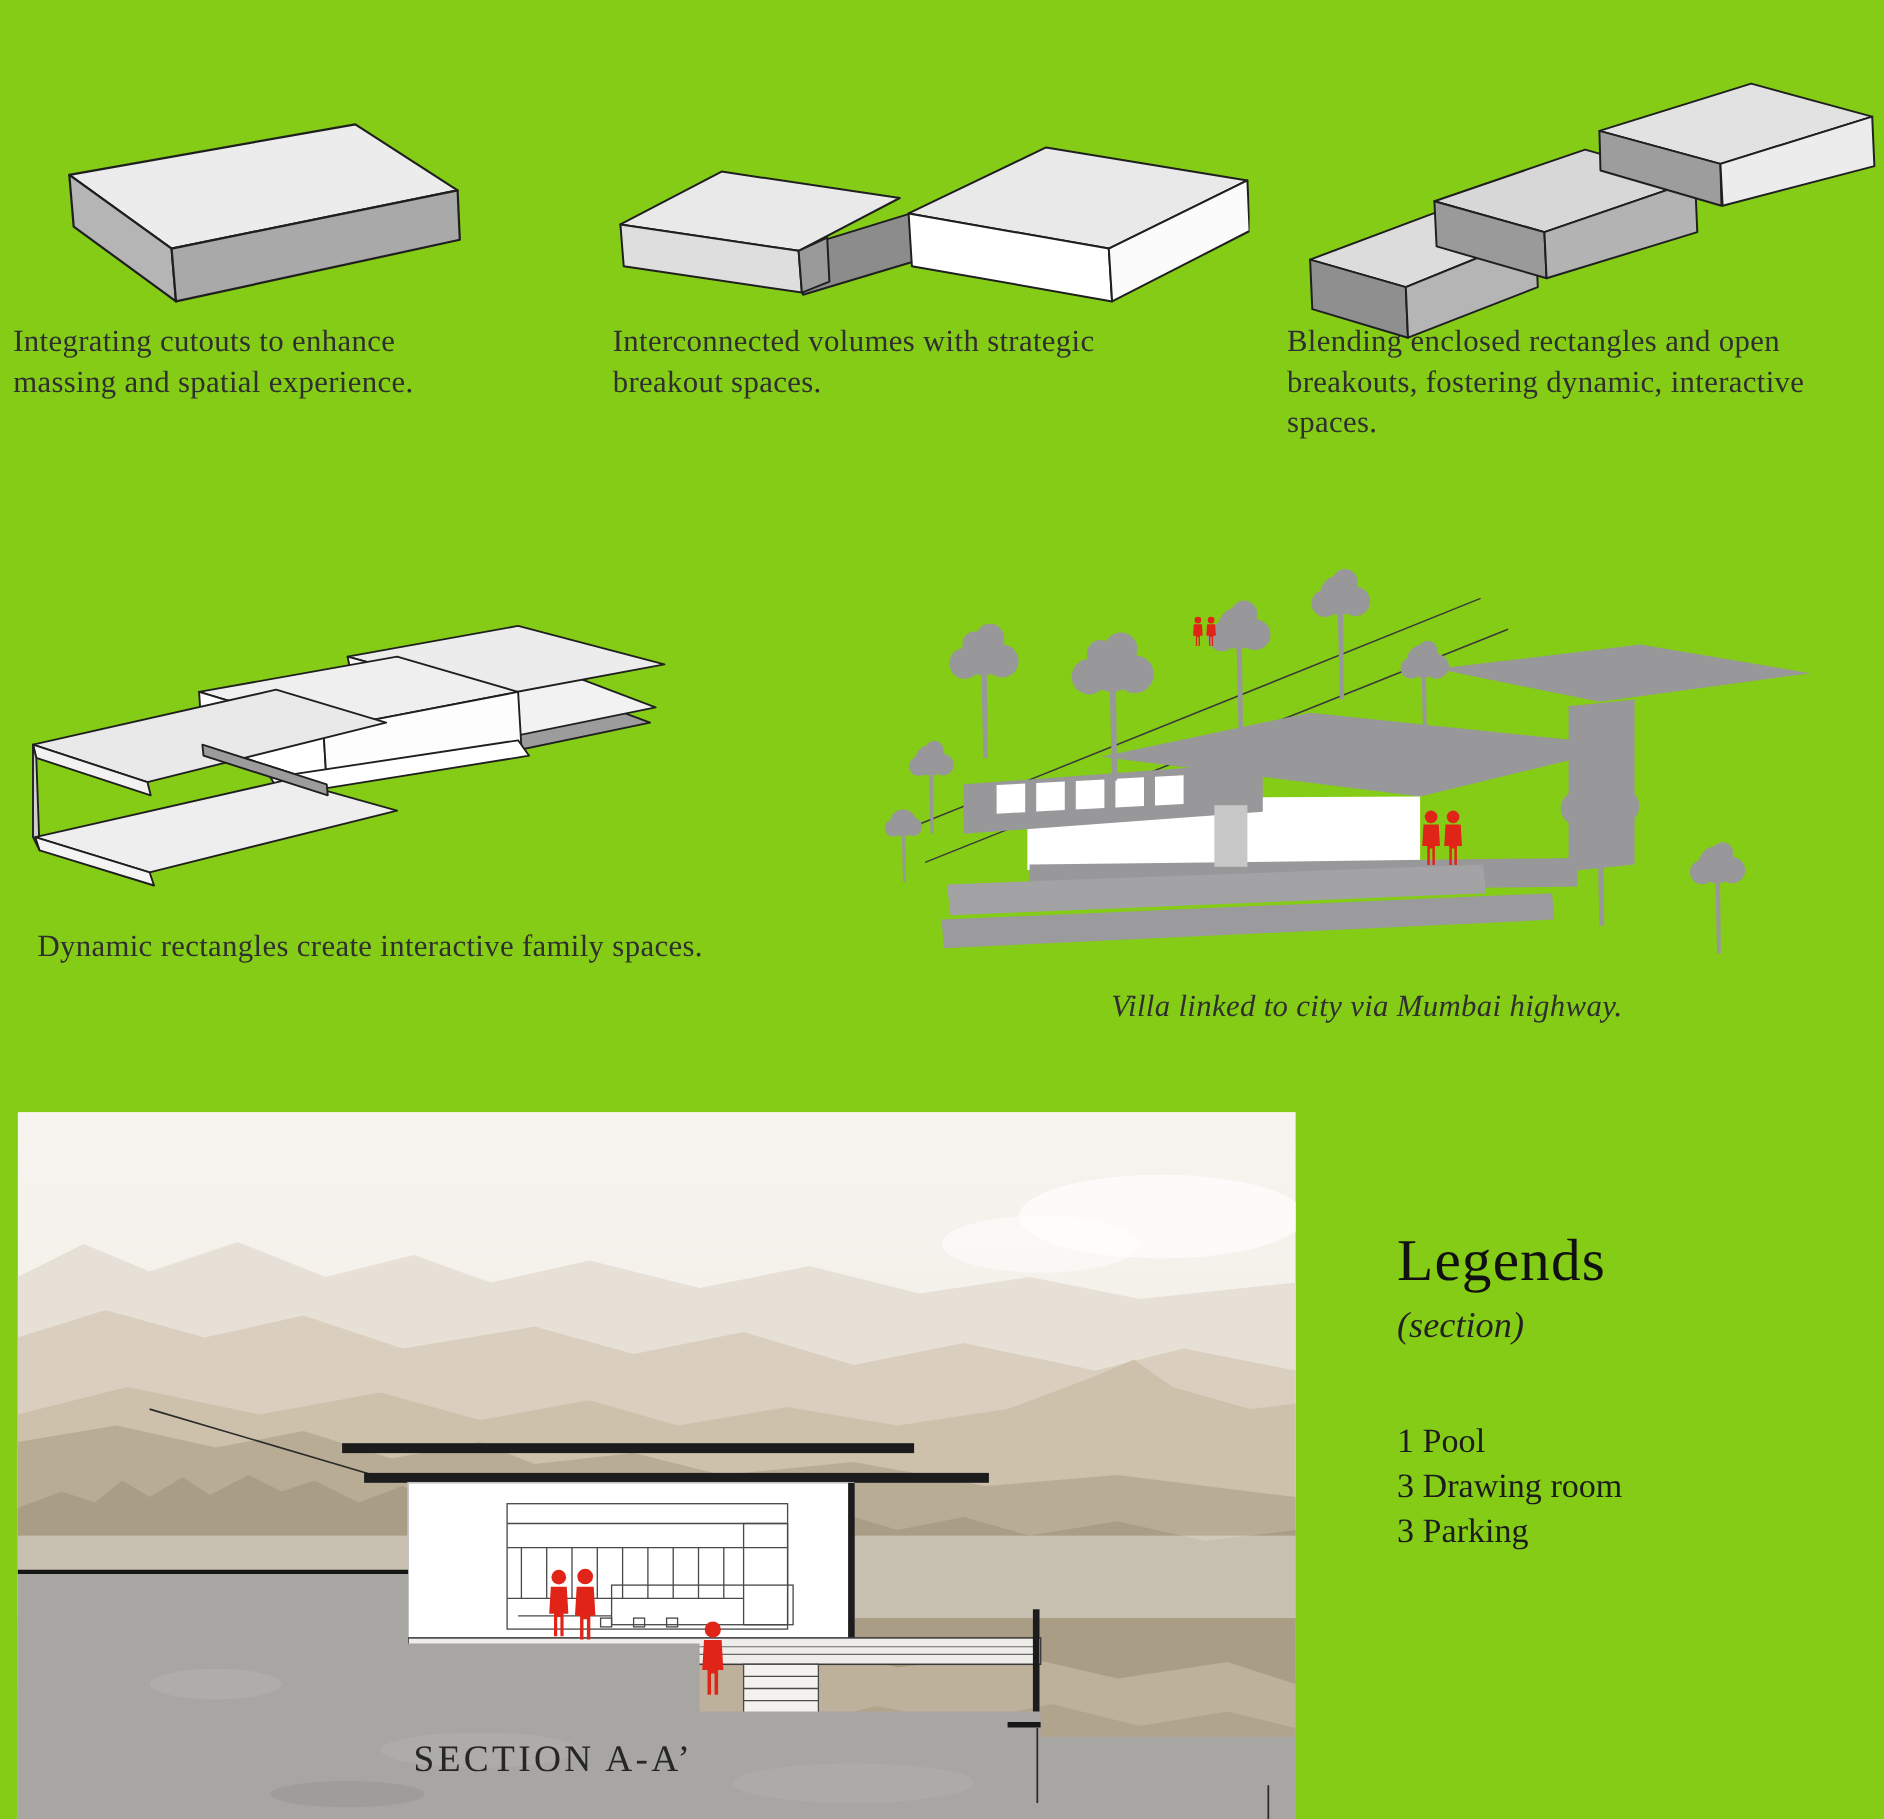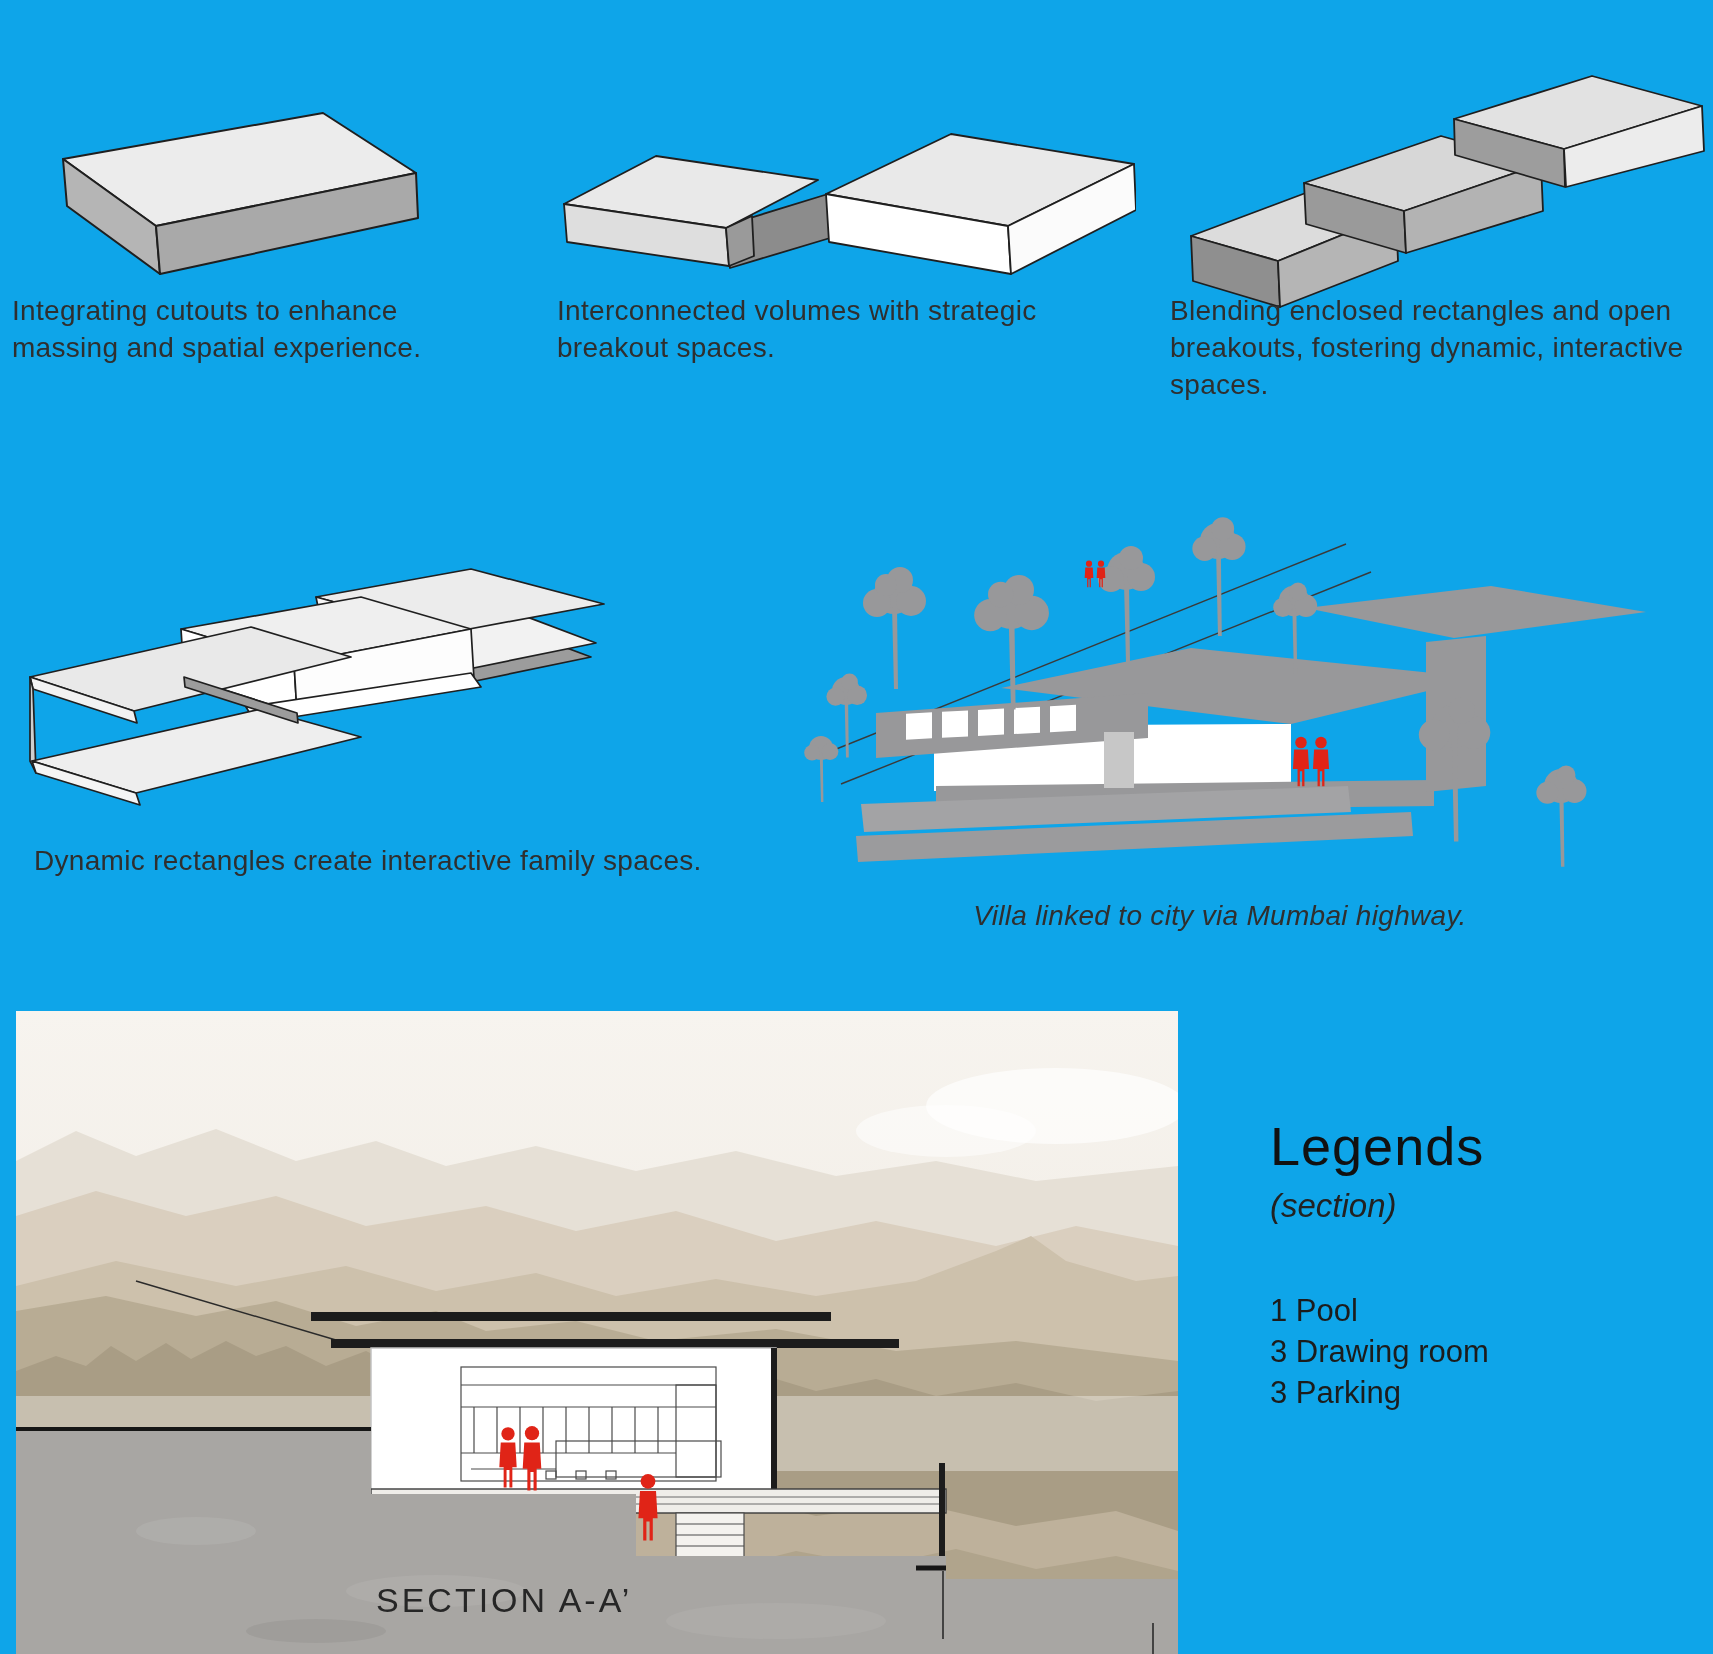--- a/index.html
+++ b/index.html
@@ -1,21 +1,21 @@
 <!DOCTYPE html>
 <html><head>
 <meta charset="utf-8">
 <style>
   html,body{margin:0;padding:0;background:#ffffff;}
-  .page{position:relative;width:1713px;height:1654px;background:#0ea5e9;overflow:hidden;
-        font-family:Liberation Sans, sans-serif;color:#2e2e2e;}
+  .page{position:relative;width:1713px;height:1654px;background:#84cc16;overflow:hidden;
+        font-family:Liberation Serif, serif;color:#2e2e2e;}
   .abs{position:absolute;}
   figure{margin:16px;}
   .caption{font-size:28px;line-height:37px;color:#2f2f2f;letter-spacing:.3px;}
-  .caption.italic{font-style:italic;text-align:center;}
+  .caption.italic{font-style:italic;text-align:right;}
   svg{display:block;}
   .legends-title{font-size:54px;color:#111;letter-spacing:1px;}
   .legends-sub{font-size:33px;font-style:italic;color:#222;margin-top:10px;}
   .legends-items{margin-top:65px;font-size:31px;line-height:41px;color:#1c1c1c;}
   .section-label{font-size:34px;letter-spacing:3px;color:#262626;}
 </style>
 </head>
 <body>
 
 <div class="page">

